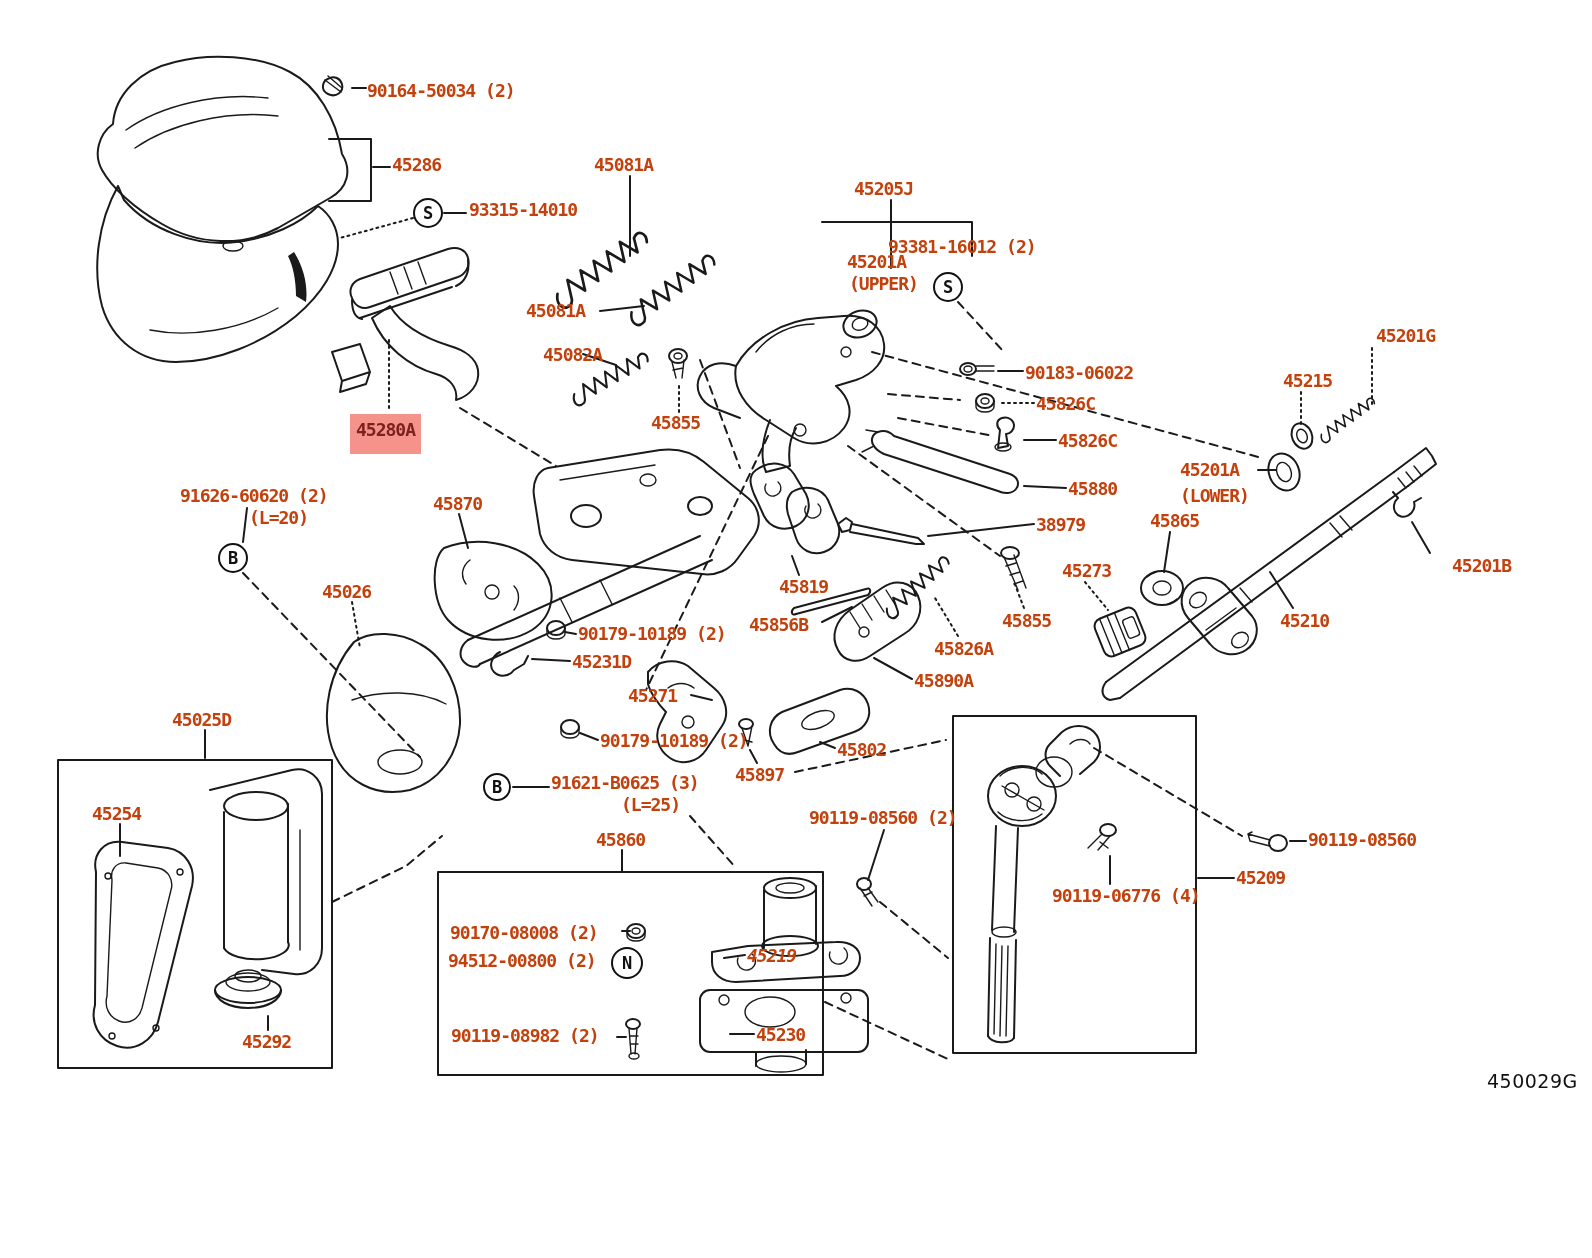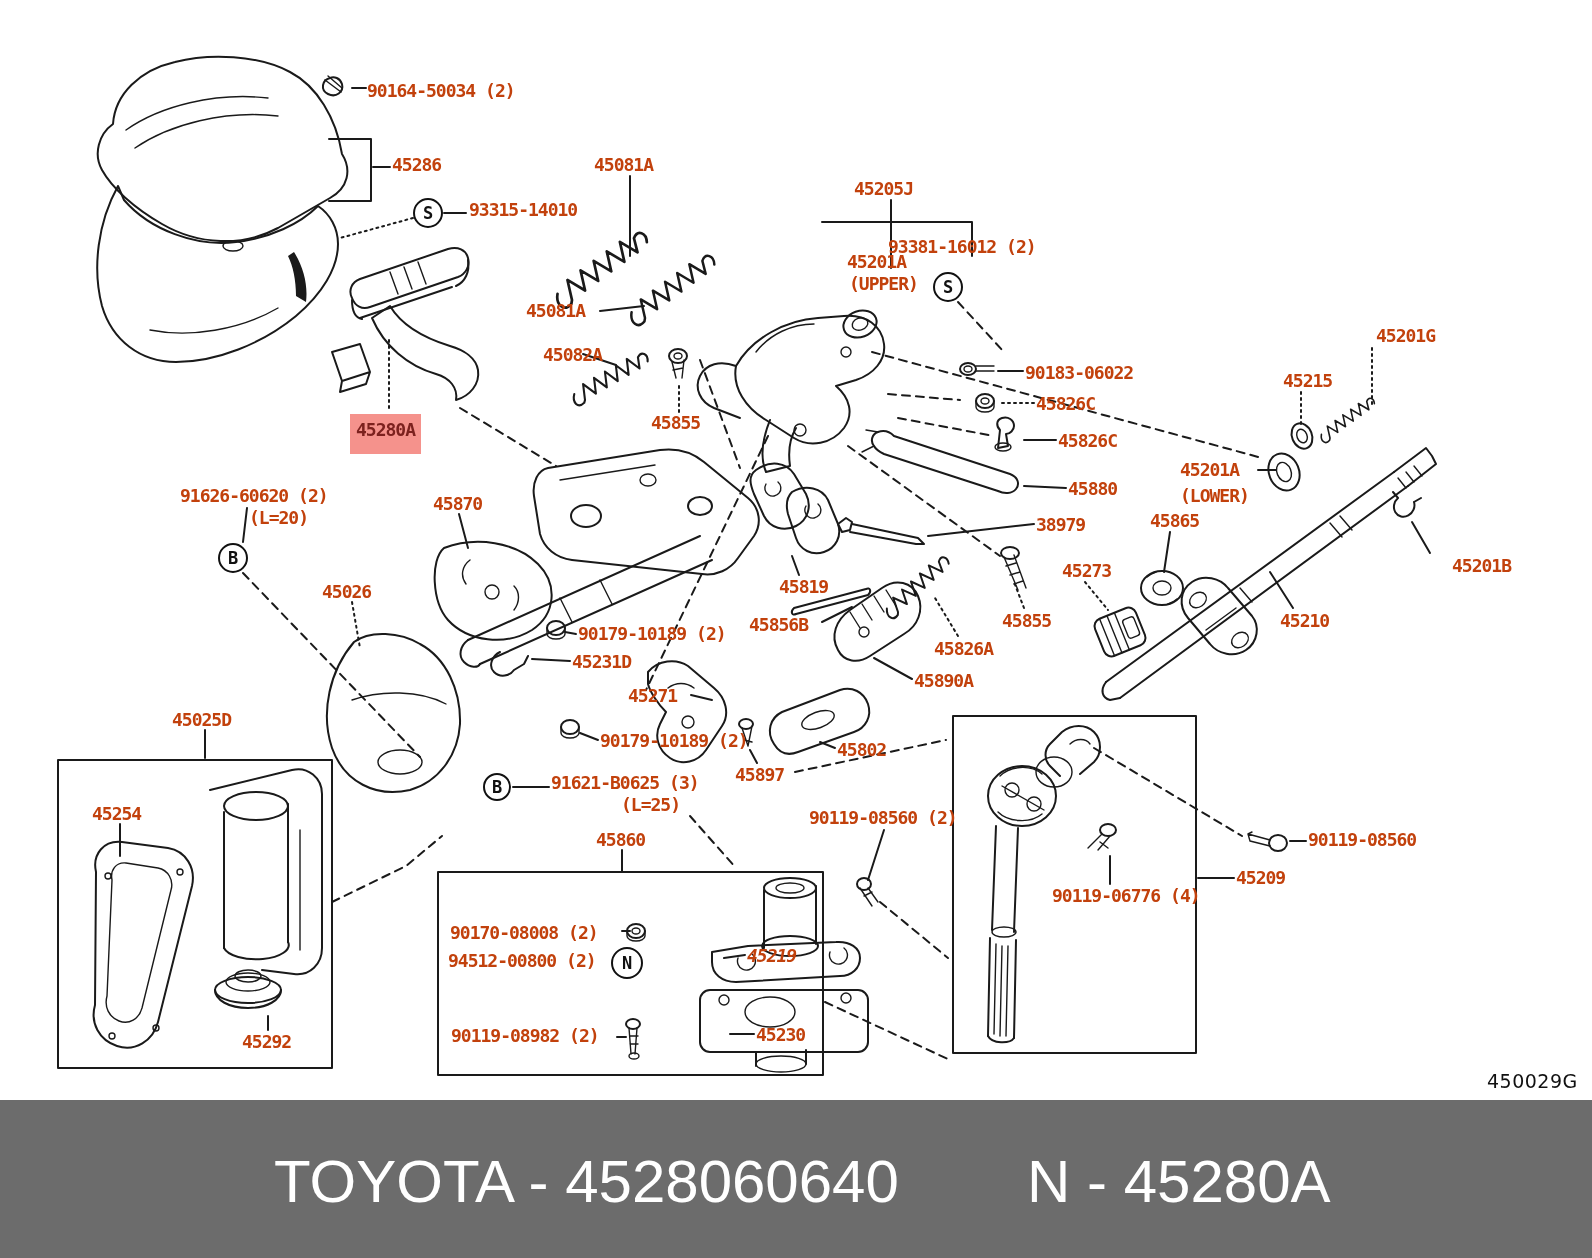--- a/index.html
+++ b/index.html
@@ -428,17 +428,13 @@
       <div class="plabel hl" style="left: 356px; top: 421px;">45280A</div>
       <div class="callout" style="left: 413px; top: 198px; width: 30px; height: 30px; line-height: 26px;">S</div>
       <div class="callout" style="left: 933px; top: 272px; width: 30px; height: 30px; line-height: 26px;">S</div>
       <div class="callout" style="left: 218px; top: 543px; width: 30px; height: 30px; line-height: 26px;">B</div>
       <div class="callout" style="left: 483px; top: 773px; width: 28px; height: 28px; line-height: 24px;">B</div>
       <div class="callout" style="left: 611px; top: 947px; width: 32px; height: 32px; line-height: 28px;">N</div>
     </div>
 
   <div class="figcode">450029G</div>
 
-  <div class="banner" style="background: rgb(108, 108, 108);">
-    <span class="bl" style="color: rgb(255, 255, 255);">TOYOTA - 4528060640</span>
-    <span class="br" style="color: rgb(255, 255, 255);">N - 45280A</span>
-  </div>
 </div>
 
 </body></html>

